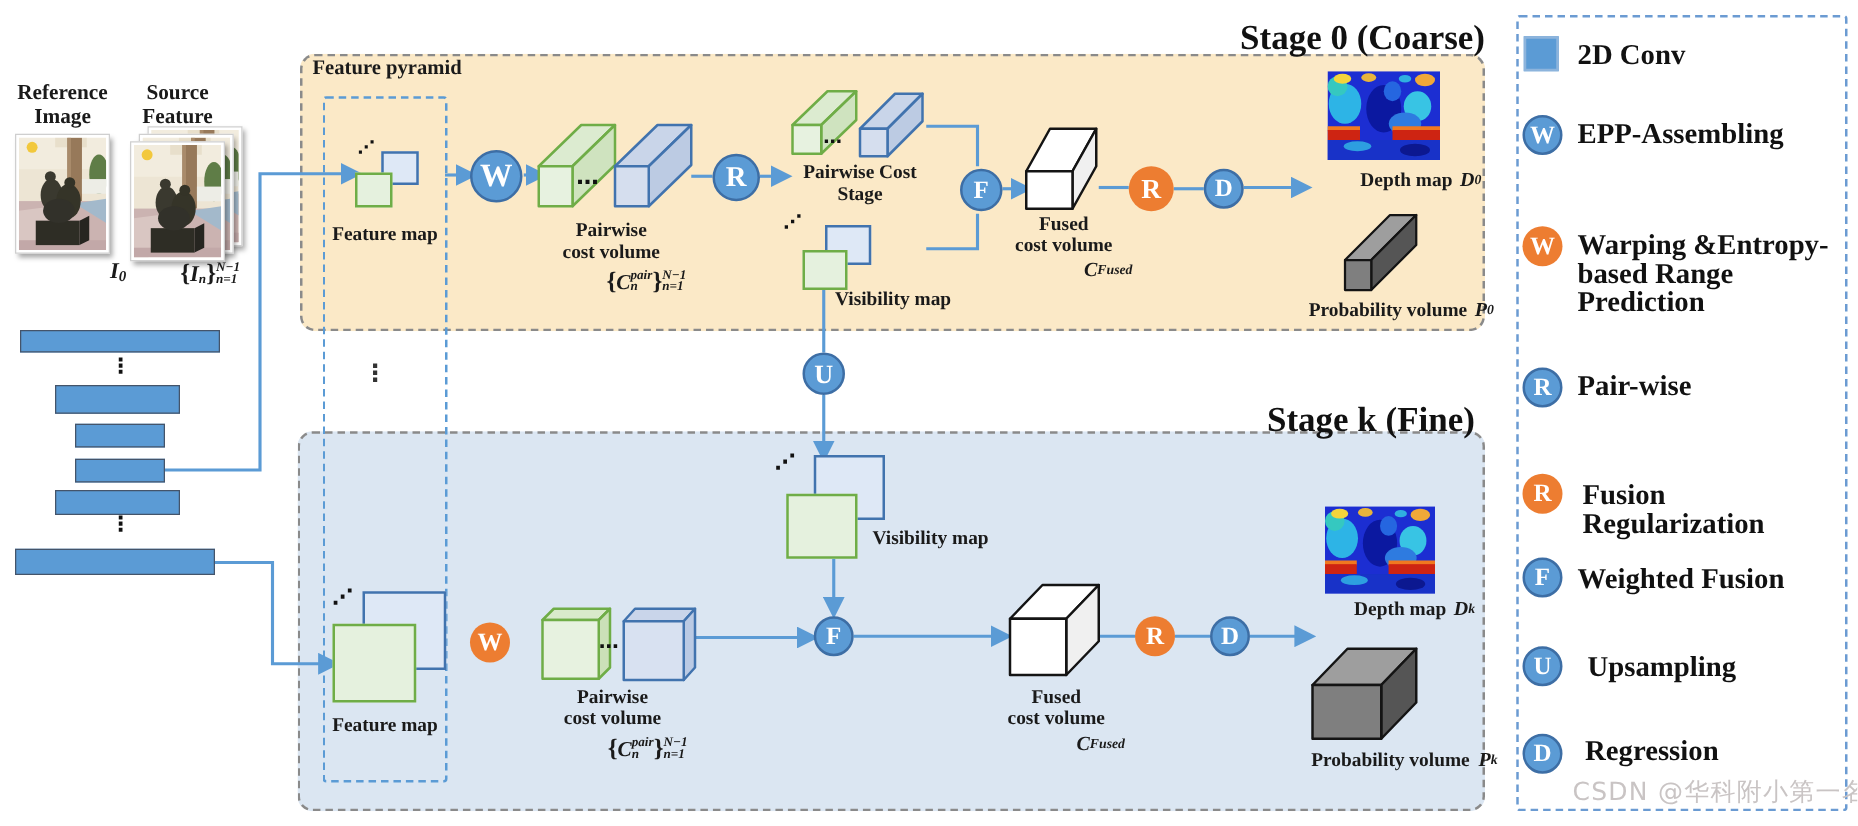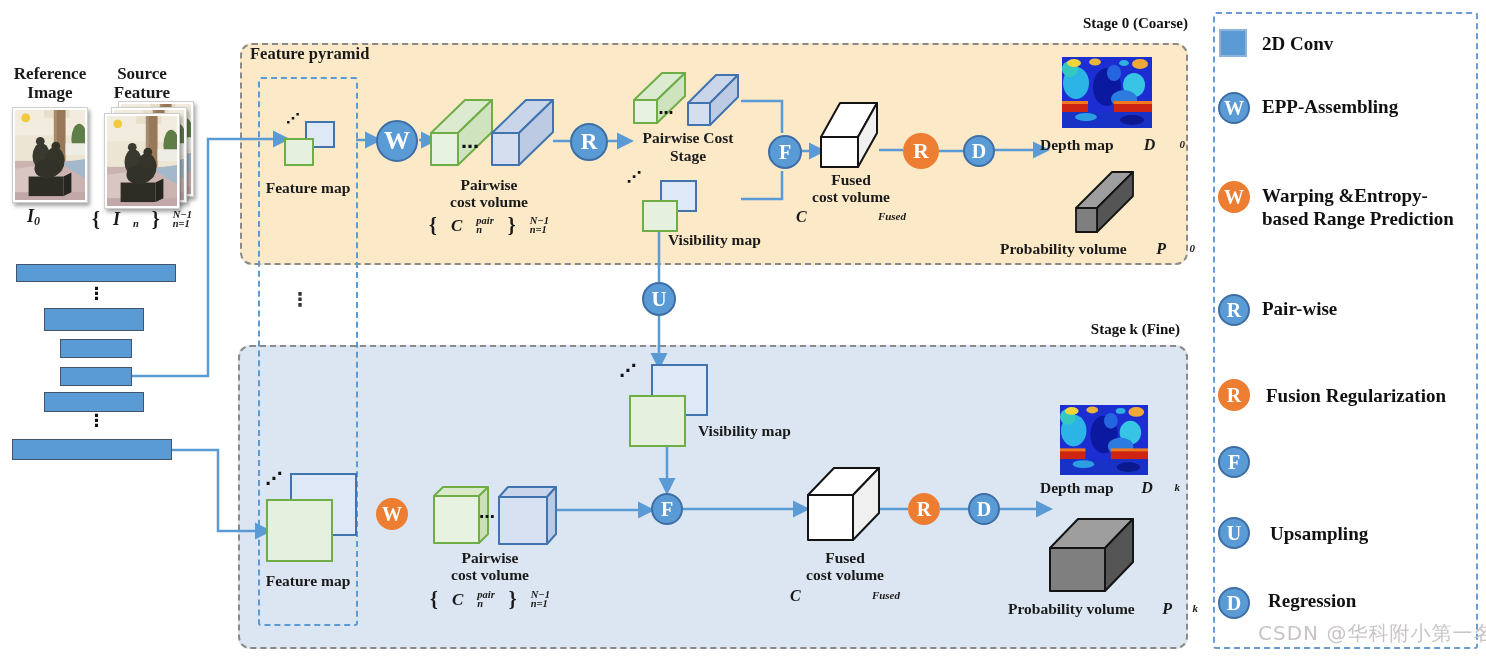--- a/index.html
+++ b/index.html
@@ -2,44 +2,44 @@
 <html><head>
 <meta charset="utf-8">
 <style>
   html,body{margin:0;padding:0;background:#fff;}
   #canvas{position:relative;width:1486px;height:661px;background:#fff;overflow:hidden;
           font-family:"Liberation Serif",serif;color:#111;}
   .abs{position:absolute;}
   .box{position:absolute;box-sizing:border-box;border-radius:12px;}
   .lbl{position:absolute;font-family:"Liberation Serif",serif;font-weight:700;font-size:15.5px;
        line-height:17px;color:#1a1a1a;text-align:center;}
-  .title{position:absolute;font-family:"Liberation Serif",serif;font-weight:700;font-size:15px;color:#111;}
+  .title{position:absolute;font-family:"Liberation Serif",serif;font-weight:700;font-size:28px;color:#111;}
   .circle{position:absolute;border-radius:50%;display:flex;align-items:center;justify-content:center;
           color:#fff;font-family:"Liberation Serif",serif;font-weight:700;box-sizing:border-box;}
   .c-blue{background:#5B9BD5;border:2px solid #3D6EA5;}
   .c-orange{background:#ED7D31;}
   .sqr{position:absolute;box-sizing:border-box;border:2px solid;}
   .g{background:#E5F1DE;border-color:#6FAD47;}
   .b{background:#DEE8F6;border-color:#4173AE;}
   .bar{position:absolute;background:#5B9BD5;border:1px solid #44546A;box-sizing:border-box;}
   .dots{position:absolute;font-weight:700;color:#111;font-family:"DejaVu Sans",sans-serif;text-align:center;}
   .math{font-style:italic;font-family:"Liberation Serif",serif;font-weight:700;}
   .mstack{display:inline-flex;flex-direction:column;align-items:flex-start;font-size:10.5px;
           line-height:9.5px;vertical-align:-6px;font-style:italic;font-weight:700;}
   .brace{font-size:20px;font-weight:700;vertical-align:-3px;font-style:normal;}
   .suptxt{font-size:11px;font-style:italic;font-weight:700;vertical-align:6px;}
   .subtxt{font-size:12px;font-weight:700;vertical-align:-3px;}
   .photo{position:absolute;background:#fff;padding:2px;border:1px solid #cfcfcf;
          box-shadow:2px 3px 4px rgba(0,0,0,.35);}
-  .leg-txt{position:absolute;font-family:"Liberation Serif",serif;font-weight:700;font-size:19px;
+  .leg-txt{position:absolute;font-family:"Liberation Serif",serif;font-weight:700;font-size:23px;
            line-height:23px;color:#111;text-align:left;}
   .leg-line{display:block;}
   .wm{position:absolute;font-family:"DejaVu Sans",sans-serif;font-size:20px;color:#C9C4C4;
       letter-spacing:1px;z-index:50;white-space:nowrap;}
-  .flexc{display:flex;align-items:center;justify-content:space-between;}
+  .flexc{display:flex;align-items:center;justify-content:flex-end;}
   svg{display:block;}
 </style>
 </head>
 <body>
 
 <div id="canvas">
 
   <svg width="0" height="0" style="position:absolute" aria-hidden="true">
     <defs>
       <symbol id="sym-photo" viewBox="0 0 72 92" preserveAspectRatio="none">
@@ -417,20 +417,21 @@
   </div>
 
   <div class="circle c-orange" style="left:1218px;top:379px;width:32px;height:32px;font-size:20px;">
     <span>R</span>
   </div>
   <div class="leg-txt" style="left:1266px;top:384px;width:216px;">Fusion Regularization</div>
 
   <div class="circle c-blue" style="left:1218px;top:446px;width:32px;height:32px;font-size:20px;">
     <span>F</span>
   </div>
+  <div class="leg-txt" style="left:1262px;top:451px;width:216px;">Weighted Fusion</div>
 
   <div class="circle c-blue" style="left:1218px;top:517px;width:32px;height:32px;font-size:20px;">
     <span>U</span>
   </div>
   <div class="leg-txt" style="left:1270px;top:522px;width:216px;">Upsampling</div>
 
   <div class="circle c-blue" style="left:1218px;top:587px;width:32px;height:32px;font-size:20px;">
     <span>D</span>
   </div>
   <div class="leg-txt" style="left:1268px;top:589px;width:216px;">

